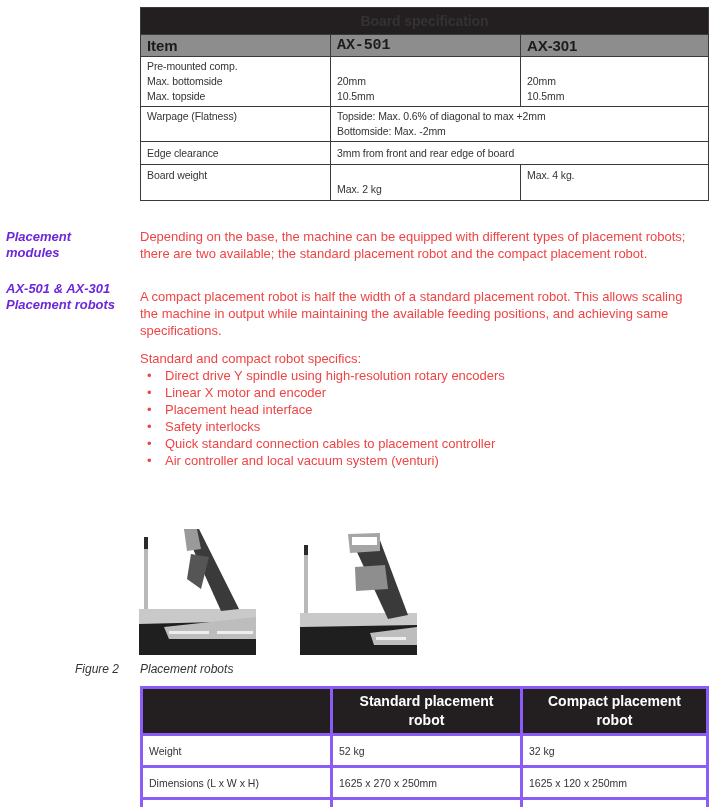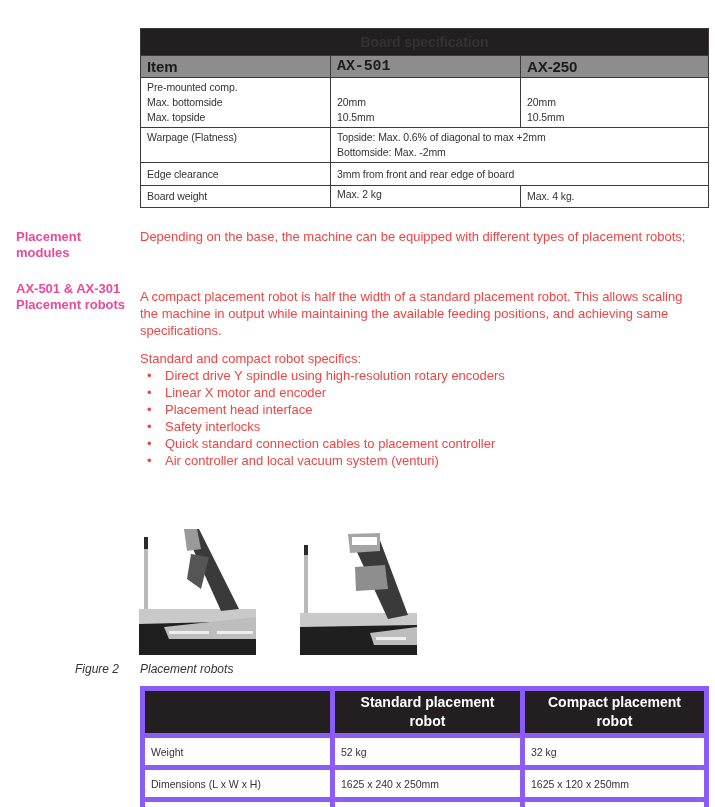--- a/index.html
+++ b/index.html
@@ -2,40 +2,40 @@
 <html><head>
   <meta charset="utf-8">
   <style>
     * { box-sizing: border-box; margin: 0; padding: 0; }
     html, body { width: 715px; height: 807px; background: #ffffff; overflow: hidden; }
     body { position: relative; font-family: "Liberation Sans", sans-serif; color: #2a2a2a; }
 
     
     .spec-table {
       position: absolute; left: 140px; top: 7px; width: 569px;
-      border-collapse: collapse; font-size: 10.5px; letter-spacing: -0.1px; margin-top: 21px;
+      border-collapse: collapse; font-size: 10.5px; letter-spacing: -0.1px;
     }
     .spec-table td, .spec-table th { border: 1px solid #3a3a3a; vertical-align: top; }
     .spec-title {
       background: #231f20; color: #ffffff; font-weight: bold; font-size: 14px;
       text-align: center; height: 27px; vertical-align: middle !important;
     }
     .spec-head th {
       background: #8d8d8e; color: #1c1c1c; font-weight: bold; font-size: 15px;
       text-align: left; padding: 2px 6px; height: 22px; vertical-align: middle;
       font-stretch: condensed;
     }
     .spec-table td { padding: 2px 6px; line-height: 15px; color: #333; }
     .col1 { width: 190px; }
     .col2 { width: 190px; font-family: Liberation Mono, monospace; }
 
     
     .side-head {
-      position: absolute; left: 16px; font-weight: bold; font-size: 13px;
-      line-height: 16px; color: #ec4899;
+      position: absolute; left: 6px; font-weight: bold; font-size: 13px;
+      line-height: 16px; color: #6d28d9; font-style: italic;
     }
     .body-text {
       position: absolute; left: 140px; width: 570px; font-size: 13px;
       line-height: 17px; color: #ef4444;
     }
     .bullets { list-style: none; }
     .bullets li { position: relative; padding-left: 25px; }
     .bullets li .dot {
       position: absolute; left: 7px; top: 0;
     }
@@ -47,39 +47,39 @@
     }
     .fig-label {
       position: absolute; top: 662px; font-size: 12px; font-style: italic; color: #333;
     }
 
     
     .robot-table {
       position: absolute; left: 140px; top: 686px; width: 569px;
       border-collapse: collapse; font-size: 10.5px;
     }
-    .robot-table td, .robot-table th { border: 5px solid #8b5cf6; }
+    .robot-table td, .robot-table th { border: 3px solid #8b5cf6; }
     .robot-head th {
       background: #231f20; color: #ffffff; font-weight: bold; font-size: 14px;
       line-height: 19px; height: 47px; text-align: center; padding: 2px 6px;
     }
     .robot-table td { padding: 2px 6px; height: 32px; color: #333; }
   </style>
 </head>
 <body>
 
 <table class="spec-table">
   <tbody>
       <tr>
     <td class="spec-title" colspan="3">Board specification</td>
   </tr>
   <tr class="spec-head">
     <th class="col1">Item</th>
     <th class="col2">AX-501</th>
-    <th>AX-250</th>
+    <th>AX-301</th>
   </tr>
   <tr>
     <td>
       <div>Pre-mounted comp.</div>
       <div>Max. bottomside</div>
       <div>Max. topside</div>
     </td>
     <td>
       <div style="height:15px"></div>
       <div>20mm</div>
@@ -97,32 +97,33 @@
       <div>Topside: Max. 0.6% of diagonal to max +2mm</div>
       <div>Bottomside: Max. -2mm</div>
     </td>
   </tr>
   <tr>
     <td style="padding-top:4px;padding-bottom:3px">Edge clearance</td>
     <td colspan="2" style="padding-top:4px;padding-bottom:3px">3mm from front and rear edge of board</td>
   </tr>
   <tr>
     <td style="padding-top:3px;padding-bottom:3px">Board weight</td>
-    <td style="padding-top:1px;padding-bottom:3px">Max. 2 kg</td>
+    <td style="padding-top:17px;padding-bottom:3px">Max. 2 kg</td>
     <td style="padding-top:3px;padding-bottom:3px">Max. 4 kg.</td>
   </tr>
 </tbody>
   </table>
 
 <div class="side-head" style="top:229px">
   <div>Placement</div>
   <div>modules</div>
 </div>
 <div class="body-text" style="top:228px">
   <div>Depending on the base, the machine can be equipped with different types of placement robots;</div>
+  <div>there are two available; the standard placement robot and the compact placement robot.</div>
 </div>
 
 <div class="side-head" style="top:281px">
   <div>AX-501 &amp; AX-301</div>
   <div>Placement robots</div>
 </div>
 <div class="body-text" style="top:288px">
   <div>A  compact placement robot is half the width of a standard placement robot. This allows scaling</div>
   <div>the machine in output while maintaining the available feeding positions, and achieving same</div>
   <div>specifications.</div>
@@ -187,21 +188,21 @@
       <div>robot</div>
     </th>
   </tr>
   <tr>
     <td>Weight</td>
     <td>52 kg</td>
     <td>32 kg</td>
   </tr>
   <tr>
     <td>Dimensions (L x W x H)</td>
-    <td>1625 x 240 x 250mm</td>
+    <td>1625 x 270 x 250mm</td>
     <td>1625 x 120 x 250mm</td>
   </tr>
   <tr>
     <td>Max. partnumbers</td>
     <td>26</td>
     <td>11</td>
   </tr>
 </tbody>
   </table>
 

